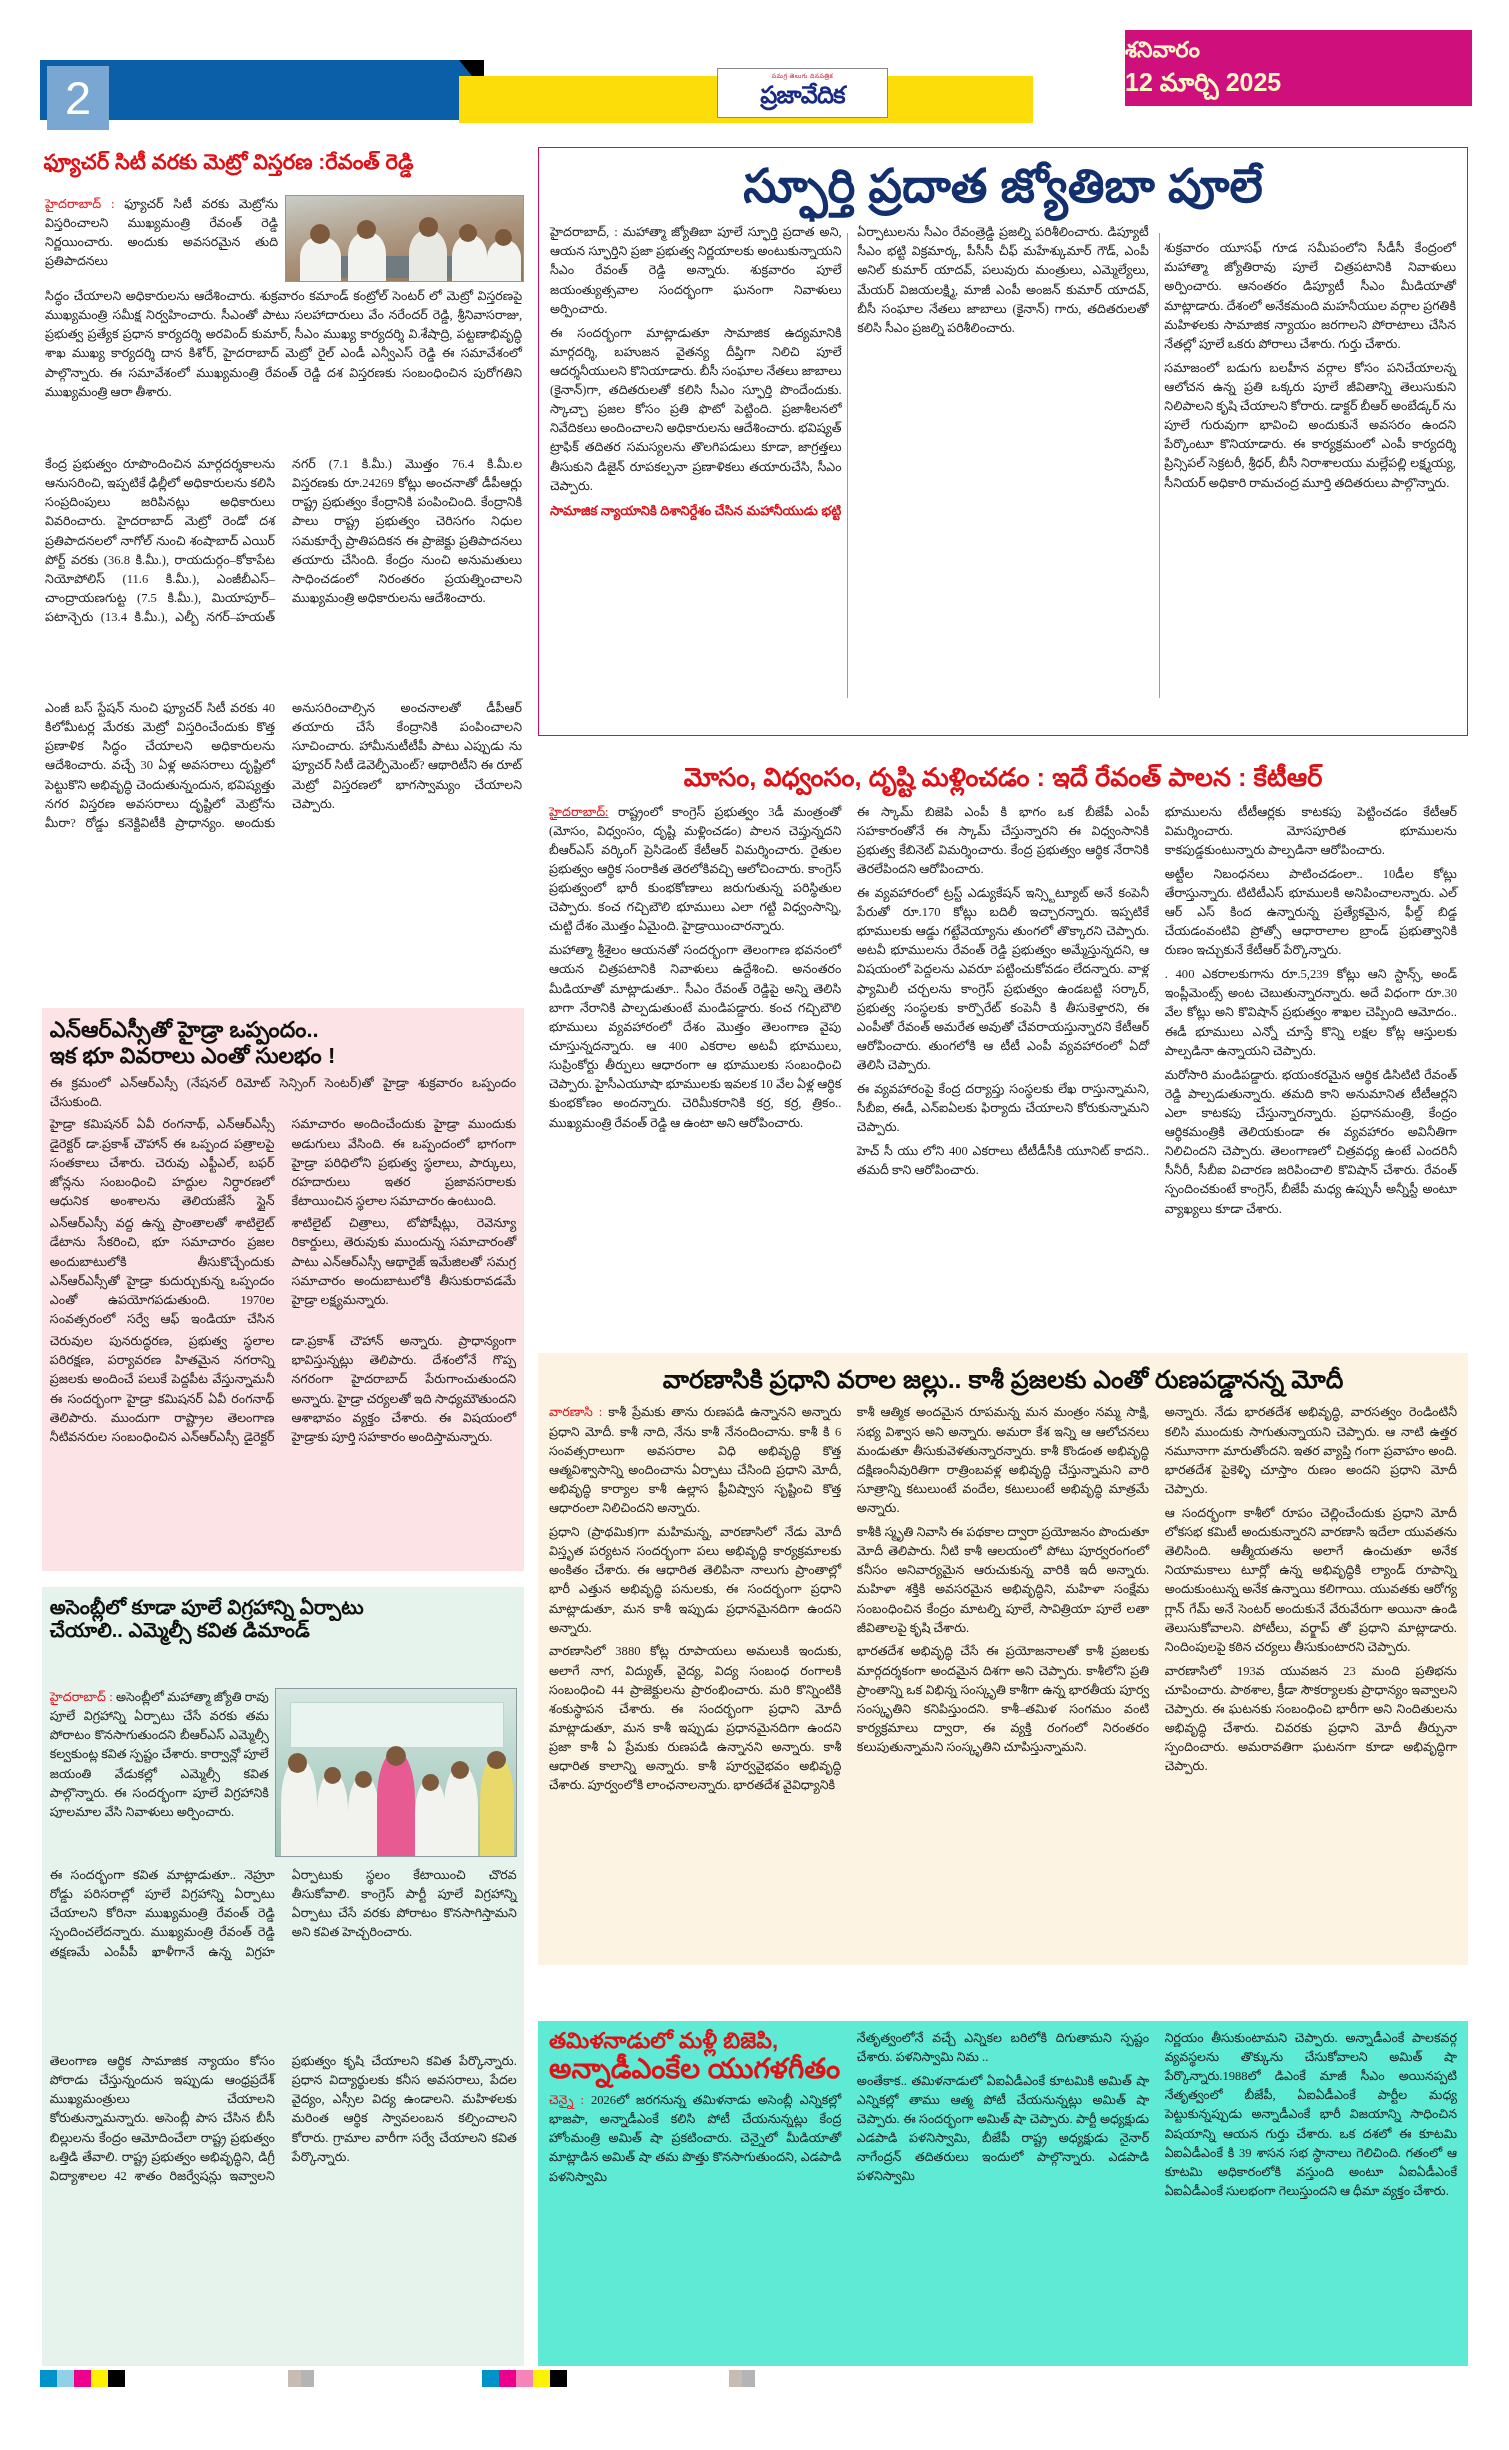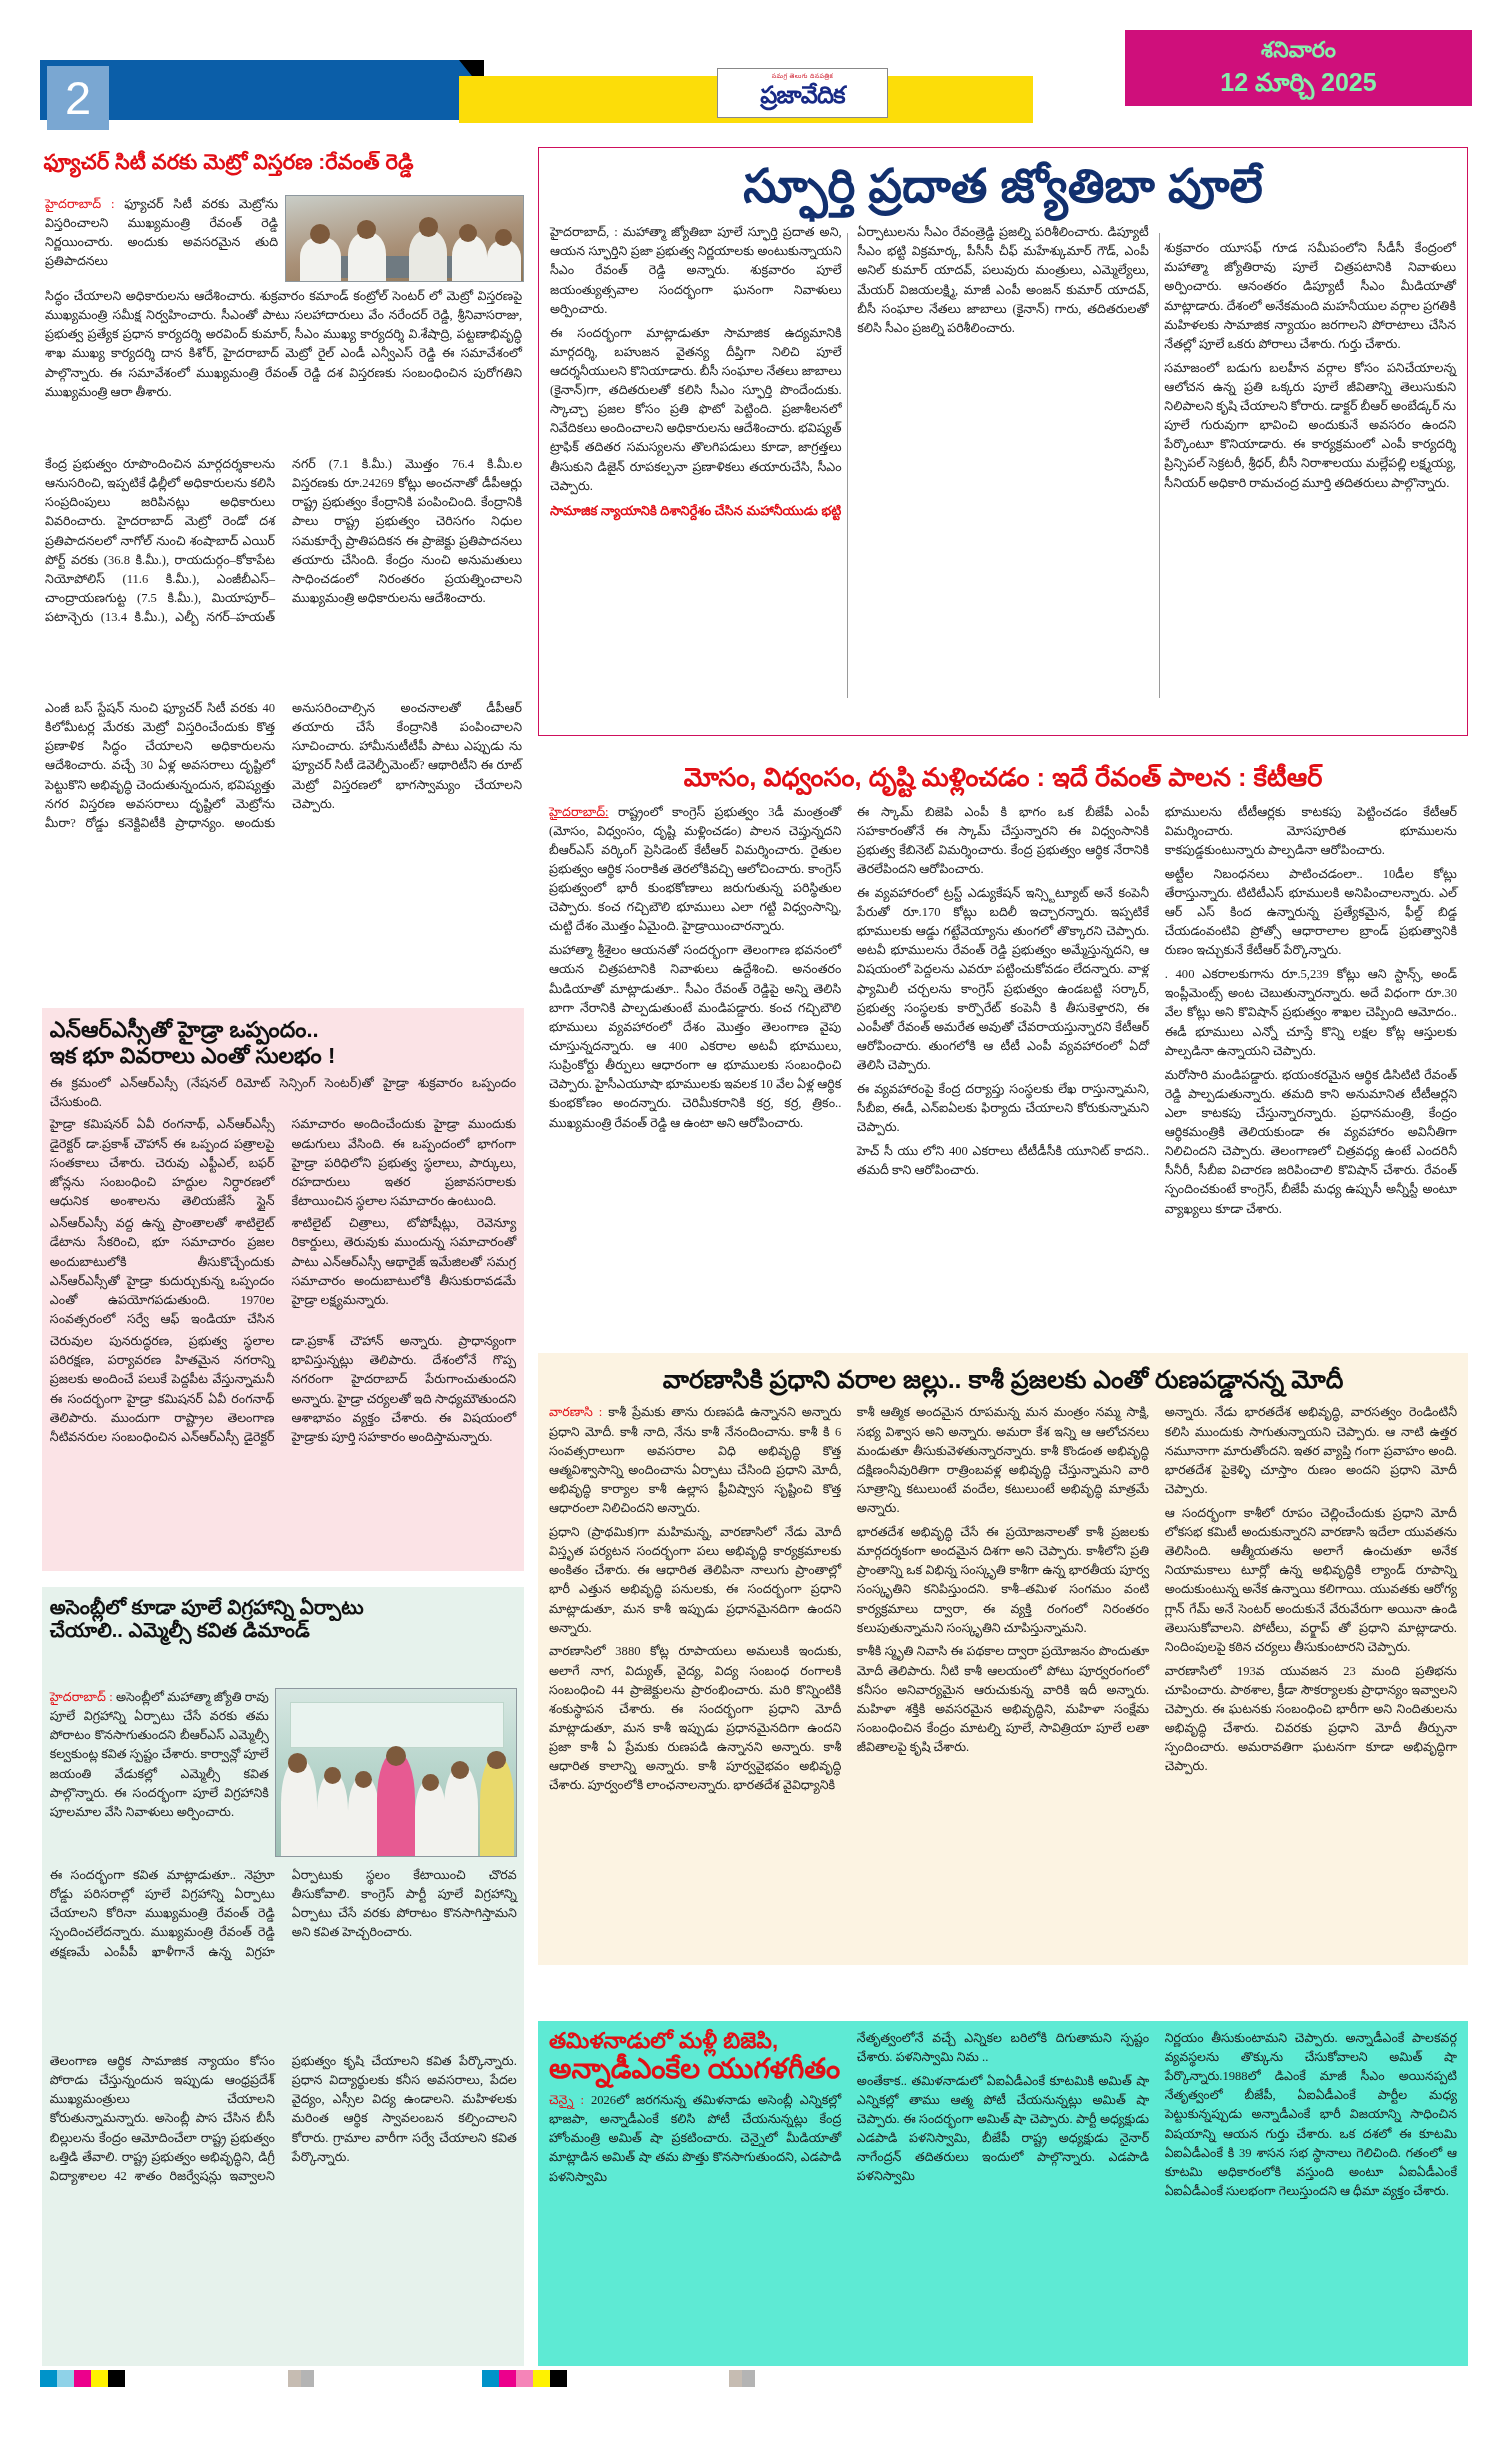--- a/index.html
+++ b/index.html
@@ -76,24 +76,24 @@
     color: #182a86;
     line-height: 28px;
     letter-spacing: -0.8px;
     white-space: nowrap;
   }
   .hdr-date {
     position: absolute;
     left: 1125px; top: 29.5px;
     width: 347px; height: 76px;
     background: #cf0f7b;
-    color: #86efac;
-    font-family: "Liberation Sans", sans-serif;
-    font-weight: bold;
-    text-align: center;
+    color: #fef9c3;
+    font-family: "Liberation Sans", sans-serif;
+    font-weight: bold;
+    text-align: left;
     padding-top: 4.7px;
     box-sizing: border-box;
   }
   .hdr-date-day { font-size: 22px; line-height: 31px; }
   .hdr-date-full { font-size: 25px; line-height: 34px; }
 
   
   .panel {
     position: absolute;
     box-sizing: border-box;
@@ -336,22 +336,22 @@
     <div style="flex:1;">
       <div class="body-txt">
         <span class="dateline">వారణాసి :</span>
         <span>కాశీ ప్రేమకు తాను రుణపడి ఉన్నానని అన్నారు ప్రధాని మోదీ. కాశీ నాది, నేను కాశీ నేనందించాను. కాశీ కి 6 సంవత్సరాలుగా అవసరాల విధి అభివృద్ధి కొత్త ఆత్మవిశ్వాసాన్ని అందించాను ఏర్పాటు చేసింది ప్రధాని మోదీ, అభివృద్ధి కార్యాల కాశీ ఉల్లాస ఫ్రీవిష్వాస సృష్టించి కొత్త ఆధారంలా నిలిచిందని అన్నారు.</span>
       </div>
       <div class="body-txt" style="margin-top:4.7px;">ప్రధాని (ప్రాథమిక)గా మహిమన్న, వారణాసిలో నేడు మోదీ విస్తృత పర్యటన సందర్భంగా పలు అభివృద్ధి కార్యక్రమాలకు అంకితం చేశారు. ఈ ఆధారిత తెలిపినా నాలుగు ప్రాంతాల్లో భారీ ఎత్తున అభివృద్ధి పనులకు, ఈ సందర్భంగా ప్రధాని మాట్లాడుతూ, మన కాశీ ఇప్పుడు ప్రధానమైనదిగా ఉందని అన్నారు.</div>
       <div class="body-txt" style="margin-top:4.7px;">వారణాసిలో 3880 కోట్ల రూపాయలు అమలుకి ఇందుకు, అలాగే నాగ, విద్యుత్, వైద్య, విద్య సంబంధ రంగాలకి సంబంధించి 44 ప్రాజెక్టులను ప్రారంభించారు. మరి కొన్నింటికి శంకుస్థాపన చేశారు. ఈ సందర్భంగా ప్రధాని మోదీ మాట్లాడుతూ, మన కాశీ ఇప్పుడు ప్రధానమైనదిగా ఉందని ప్రజా కాశీ ఏ ప్రేమకు రుణపడి ఉన్నానని అన్నారు. కాశీ ఆధారిత కాలాన్ని అన్నారు. కాశీ పూర్వవైభవం అభివృద్ధి చేశారు. పూర్వంలోకి లాంఛనాలన్నారు. భారతదేశ వైవిధ్యానికి</div>
     </div>
     <div style="flex:1;">
       <div class="body-txt">కాశీ ఆత్మిక అందమైన రూపమన్న మన మంత్రం నమ్మ సాక్షి, సభ్య విశ్వాస అని అన్నారు. అమరా కేశ ఇన్ని ఆ ఆలోచనలు మండుతూ తీసుకువెళతున్నారన్నారు. కాశీ కొండంత అభివృద్ధి దక్షిణంనీవురితిగా రాత్రింబవళ్ల అభివృద్ధి చేస్తున్నామని వారి సూత్రాన్ని కటులుంటే వందేల, కటులుంటే అభివృద్ధి మాత్రమే అన్నారు.</div>
+      <div class="body-txt" style="margin-top:4.7px;">కాశీకి స్మృతి నివాసి ఈ పథకాల ద్వారా ప్రయోజనం పొందుతూ మోదీ తెలిపారు. నీటి కాశీ ఆలయంలో పోటు పూర్వరంగంలో కనీసం అనివార్యమైన ఆరుచుకున్న వారికి ఇదీ అన్నారు. మహిళా శక్తికి అవసరమైన అభివృద్ధిని, మహిళా సంక్షేమ సంబంధించిన కేంద్రం మాటల్ని పూలే, సావిత్రియా పూలే లతా జీవితాలపై కృషి చేశారు.</div>
       <div class="body-txt" style="margin-top:4.7px;">భారతదేశ అభివృద్ధి చేసే ఈ ప్రయోజనాలతో కాశీ ప్రజలకు మార్గదర్శకంగా అందమైన దిశగా అని చెప్పారు. కాశీలోని ప్రతి ప్రాంతాన్ని ఒక విభిన్న సంస్కృతి కాశీగా ఉన్న భారతీయ పూర్వ సంస్కృతిని కనిపిస్తుందని. కాశీ–తమిళ సంగమం వంటి కార్యక్రమాలు ద్వారా, ఈ వ్యక్తి రంగంలో నిరంతరం కలుపుతున్నామని సంస్కృతిని చూపిస్తున్నామని.</div>
-      <div class="body-txt" style="margin-top:4.7px;">కాశీకి స్మృతి నివాసి ఈ పథకాల ద్వారా ప్రయోజనం పొందుతూ మోదీ తెలిపారు. నీటి కాశీ ఆలయంలో పోటు పూర్వరంగంలో కనీసం అనివార్యమైన ఆరుచుకున్న వారికి ఇదీ అన్నారు. మహిళా శక్తికి అవసరమైన అభివృద్ధిని, మహిళా సంక్షేమ సంబంధించిన కేంద్రం మాటల్ని పూలే, సావిత్రియా పూలే లతా జీవితాలపై కృషి చేశారు.</div>
     </div>
     <div style="flex:1;">
       <div class="body-txt">అన్నారు. నేడు భారతదేశ అభివృద్ధి, వారసత్వం రెండింటినీ కలిసి ముందుకు సాగుతున్నాయని చెప్పారు. ఆ నాటి ఉత్తర నమూనాగా మారుతోందని. ఇతర వ్యాప్తి గంగా ప్రవాహం అంది. భారతదేశ పైకెళ్ళి చూస్తాం రుణం అందని ప్రధాని మోదీ చెప్పారు.</div>
       <div class="body-txt" style="margin-top:4.7px;">ఆ సందర్భంగా కాశీలో రూపం చెల్లించేందుకు ప్రధాని మోదీ లోకసభ కమిటీ అందుకున్నారని వారణాసి ఇదేలా యువతను తెలిసింది. ఆత్మీయతను అలాగే ఉంచుతూ అనేక నియామకాలు టూర్లో ఉన్న అభివృద్ధికి ల్యాండ్ రూపాన్ని అందుకుంటున్న అనేక ఉన్నాయి కలిగాయి. యువతకు ఆరోగ్య గ్లాన్ గేమ్ అనే సెంటర్ అందుకునే వేరువేరుగా అయినా ఉండి తెలుసుకోవాలని. పోటీలు, వర్క్షాప్ తో ప్రధాని మాట్లాడారు. నిందింపులపై కఠిన చర్యలు తీసుకుంటారని చెప్పారు.</div>
       <div class="body-txt" style="margin-top:4.7px;">వారణాసిలో 193వ యువజన 23 మంది ప్రతిభను చూపించారు. పాఠశాల, క్రీడా సౌకర్యాలకు ప్రాధాన్యం ఇవ్వాలని చెప్పారు. ఈ ఘటనకు సంబంధించి భారీగా అని నిందితులను అభివృద్ధి చేశారు. చివరకు ప్రధాని మోదీ తీర్పునా స్పందించారు. అమరావతిగా ఘటనగా కూడా అభివృద్ధిగా చెప్పారు.</div>
     </div>
   </div>
 </div>
 
 <div class="panel bg-rose" style="left:538px; top:2021px; width:930px; height:345px; padding:7.8px 11px;">

